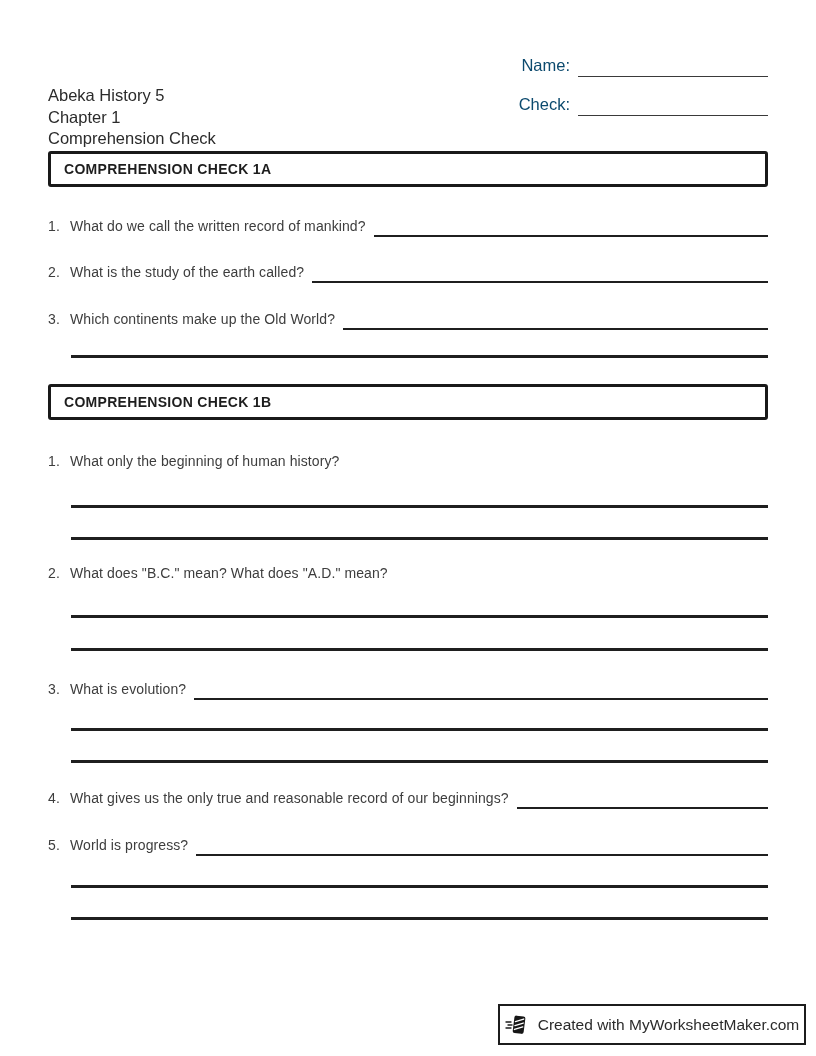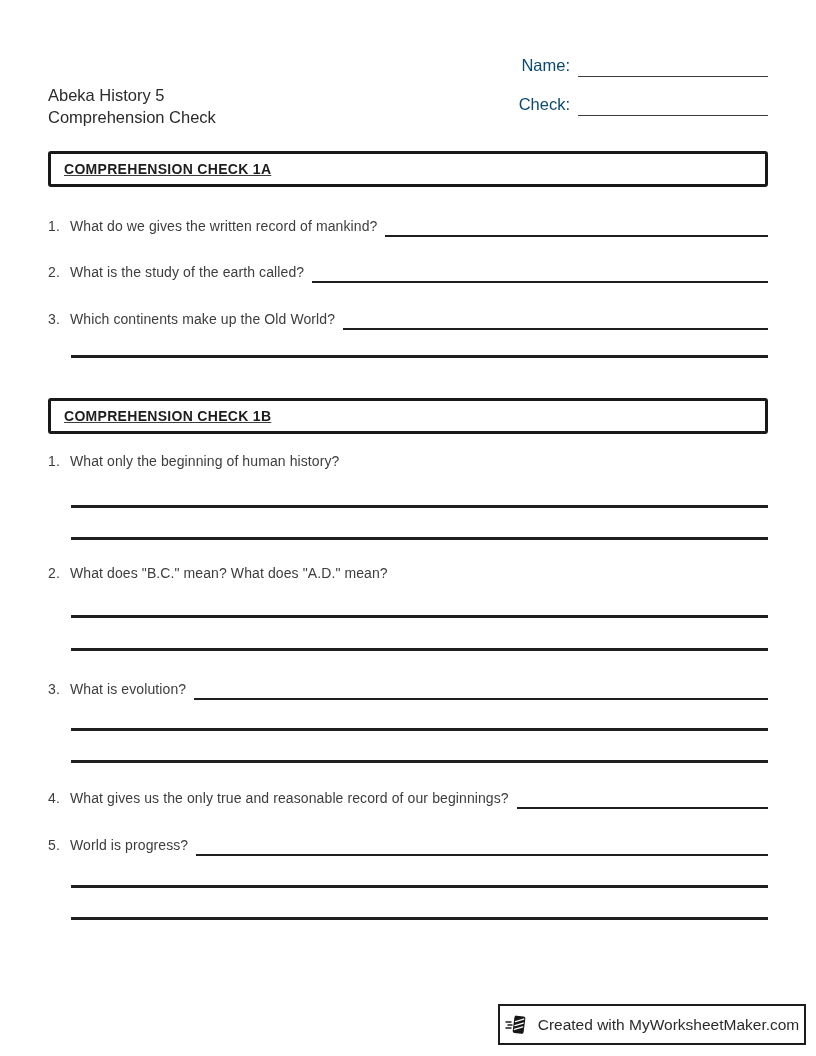--- a/index.html
+++ b/index.html
@@ -16,21 +16,20 @@
   .nd-row { left:498px; right:48px; height:26px; display:flex; align-items:flex-end; }
   .nd-label { width:72px; text-align:right; font-size:16.5px; color:#0c4a6e; padding-bottom:2px; }
   .nd-line { flex:1; margin-left:8px; border-bottom:1.5px solid #3a3a3a; height:100%; }
 
   
   .sec-box {
     left:48px; right:48px; height:36px;
     border:3px solid #191919; border-radius:3px;
     display:flex; align-items:center; padding-left:13px;
     background:#fff;
-    text-decoration:underline;
   }
   .sec-title { font-size:14px; font-weight:bold; letter-spacing:0.3px; color:#1d1d1d; }
 
   
   .q-row { left:48px; right:48px; height:20px; display:flex; align-items:flex-end; font-size:14px; letter-spacing:0.1px; color:#3d3d3d; }
   .q-num { width:22px; flex:none; padding-bottom:3px; }
   .q-text { white-space:nowrap; padding-bottom:3px; }
   .fill-line { flex:1; margin-left:8px; border-bottom:2px solid #1f1f1f; align-self:flex-end; height:0; }
 
   
@@ -44,56 +43,57 @@
     display:flex; align-items:center; justify-content:center; gap:9px;text-align:center;
   }
   .footer-text { font-size:15.5px; color:#2b2b2b; white-space:nowrap; }
   .logo-icon { width:24px; height:24px; flex:none; }
 </style>
 </head>
 <body>
 
 <div class="abs hdr-left">
   <div>Abeka History 5</div>
+  <div>Chapter 1</div>
   <div>Comprehension Check</div>
 </div>
 
 <div class="abs nd-row" style="top:51px;">
   <div class="nd-label">Name:</div>
   <div class="nd-line"></div>
 </div>
 <div class="abs nd-row" style="top:90px;">
   <div class="nd-label">Check:</div>
   <div class="nd-line"></div>
 </div>
 
 <div class="abs sec-box" style="top:151px;">
   <span class="sec-title">COMPREHENSION CHECK 1A</span>
 </div>
 
 <div class="abs q-row" style="top:217px;">
   <span class="q-num">1.</span>
-  <span class="q-text">What do we gives the written record of mankind?</span>
+  <span class="q-text">What do we call the written record of mankind?</span>
   <span class="fill-line"></span>
 </div>
 
 <div class="abs q-row" style="top:263px;">
   <span class="q-num">2.</span>
   <span class="q-text">What is the study of the earth called?</span>
   <span class="fill-line"></span>
 </div>
 
 <div class="abs q-row" style="top:310px;">
   <span class="q-num">3.</span>
   <span class="q-text">Which continents make up the Old World?</span>
   <span class="fill-line"></span>
 </div>
 <div class="abs answer-line" style="top:355px;"></div>
 
-<div class="abs sec-box" style="top:398px;">
+<div class="abs sec-box" style="top:384px;">
   <span class="sec-title">COMPREHENSION CHECK 1B</span>
 </div>
 
 <div class="abs q-row" style="top:452px;">
   <span class="q-num">1.</span>
   <span class="q-text">What only the beginning of human history?</span>
 </div>
 <div class="abs answer-line thin" style="top:505px;"></div>
 <div class="abs answer-line" style="top:537px;"></div>
 

